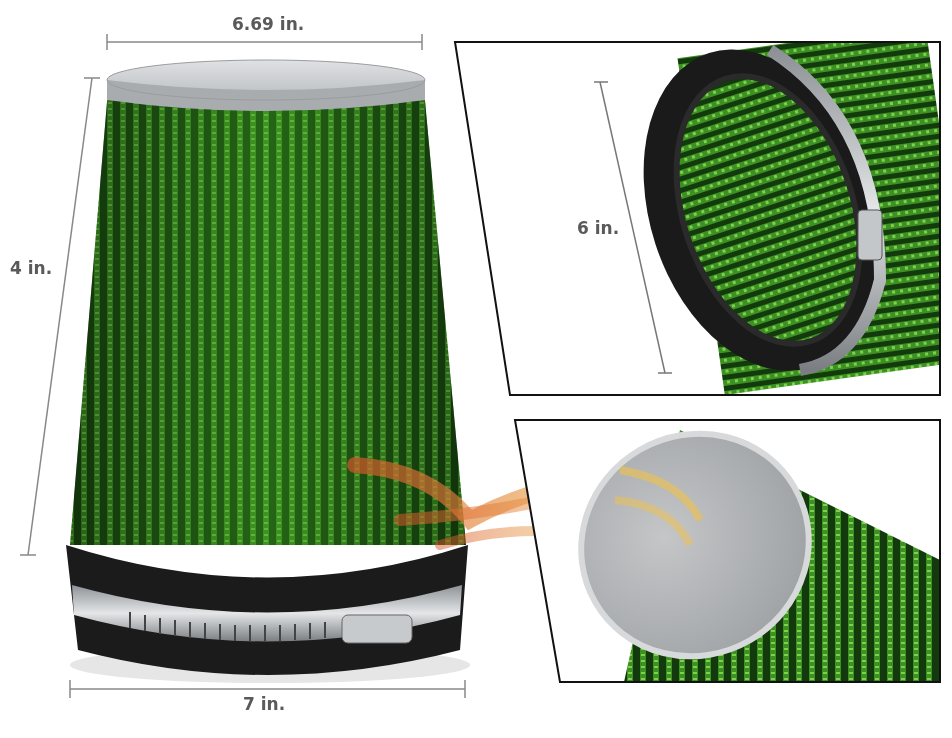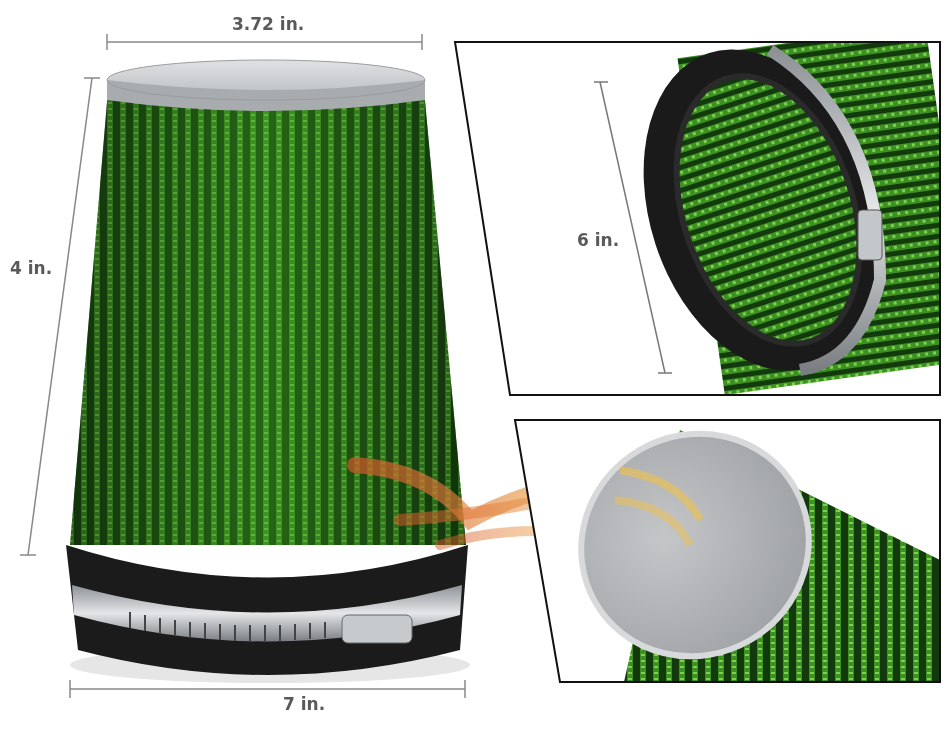--- a/index.html
+++ b/index.html
@@ -124,16 +124,16 @@
       <line x1="422" y1="34" x2="422" y2="50"></line>
     <line x1="92" y1="78" x2="28" y2="555"></line>
     <line x1="84" y1="78" x2="100" y2="78"></line>
       <line x1="20" y1="555" x2="36" y2="555"></line>
     <line x1="70" y1="689" x2="465" y2="689"></line>
     <line x1="70" y1="680" x2="70" y2="698"></line>
       <line x1="465" y1="680" x2="465" y2="698"></line>
   </g>
 </svg>
 
-<span class="dim-label" style="left:232px;top:14px;">3.72 in.</span>
+<span class="dim-label" style="left:232px;top:14px;">6.69 in.</span>
 <span class="dim-label" style="left:10px;top:258px;">4 in.</span>
-<span class="dim-label" style="left:577px;top:230px;">6 in.</span>
-<span class="dim-label" style="left:243px;top:694px;margin-left:40px;">7 in.</span>
+<span class="dim-label" style="left:577px;top:218px;">6 in.</span>
+<span class="dim-label" style="left:243px;top:694px;">7 in.</span>
 
 </body></html>

